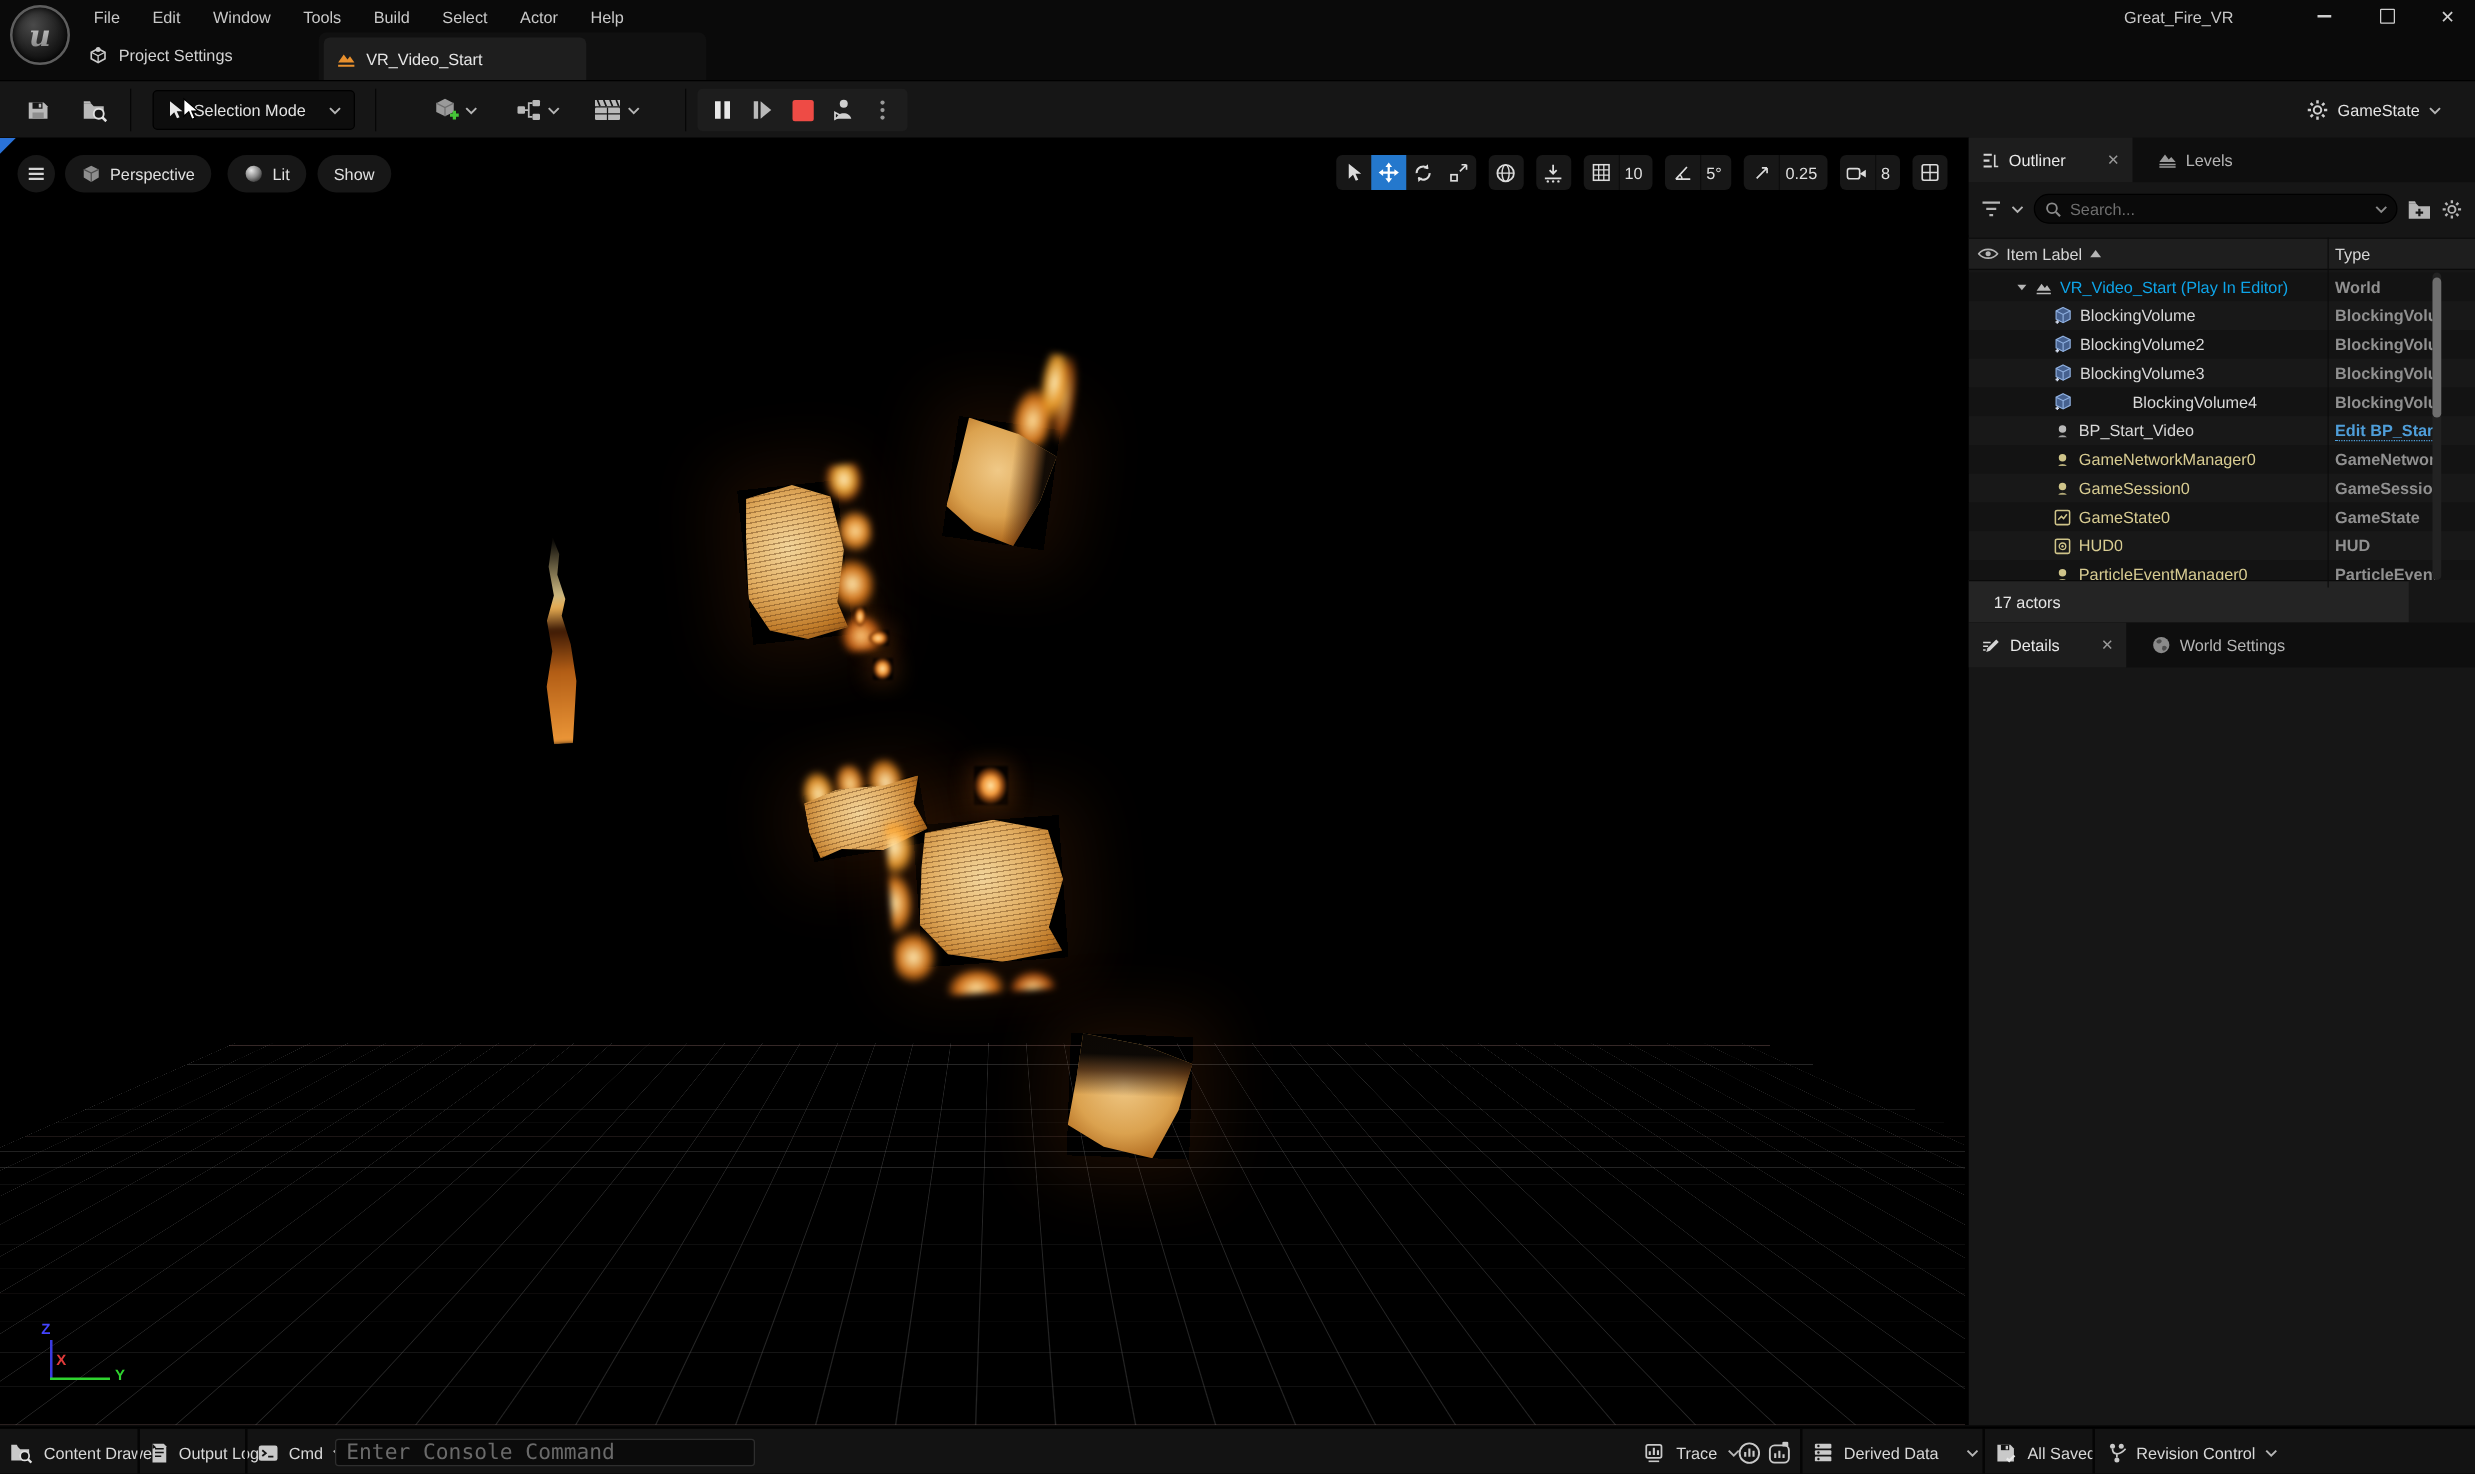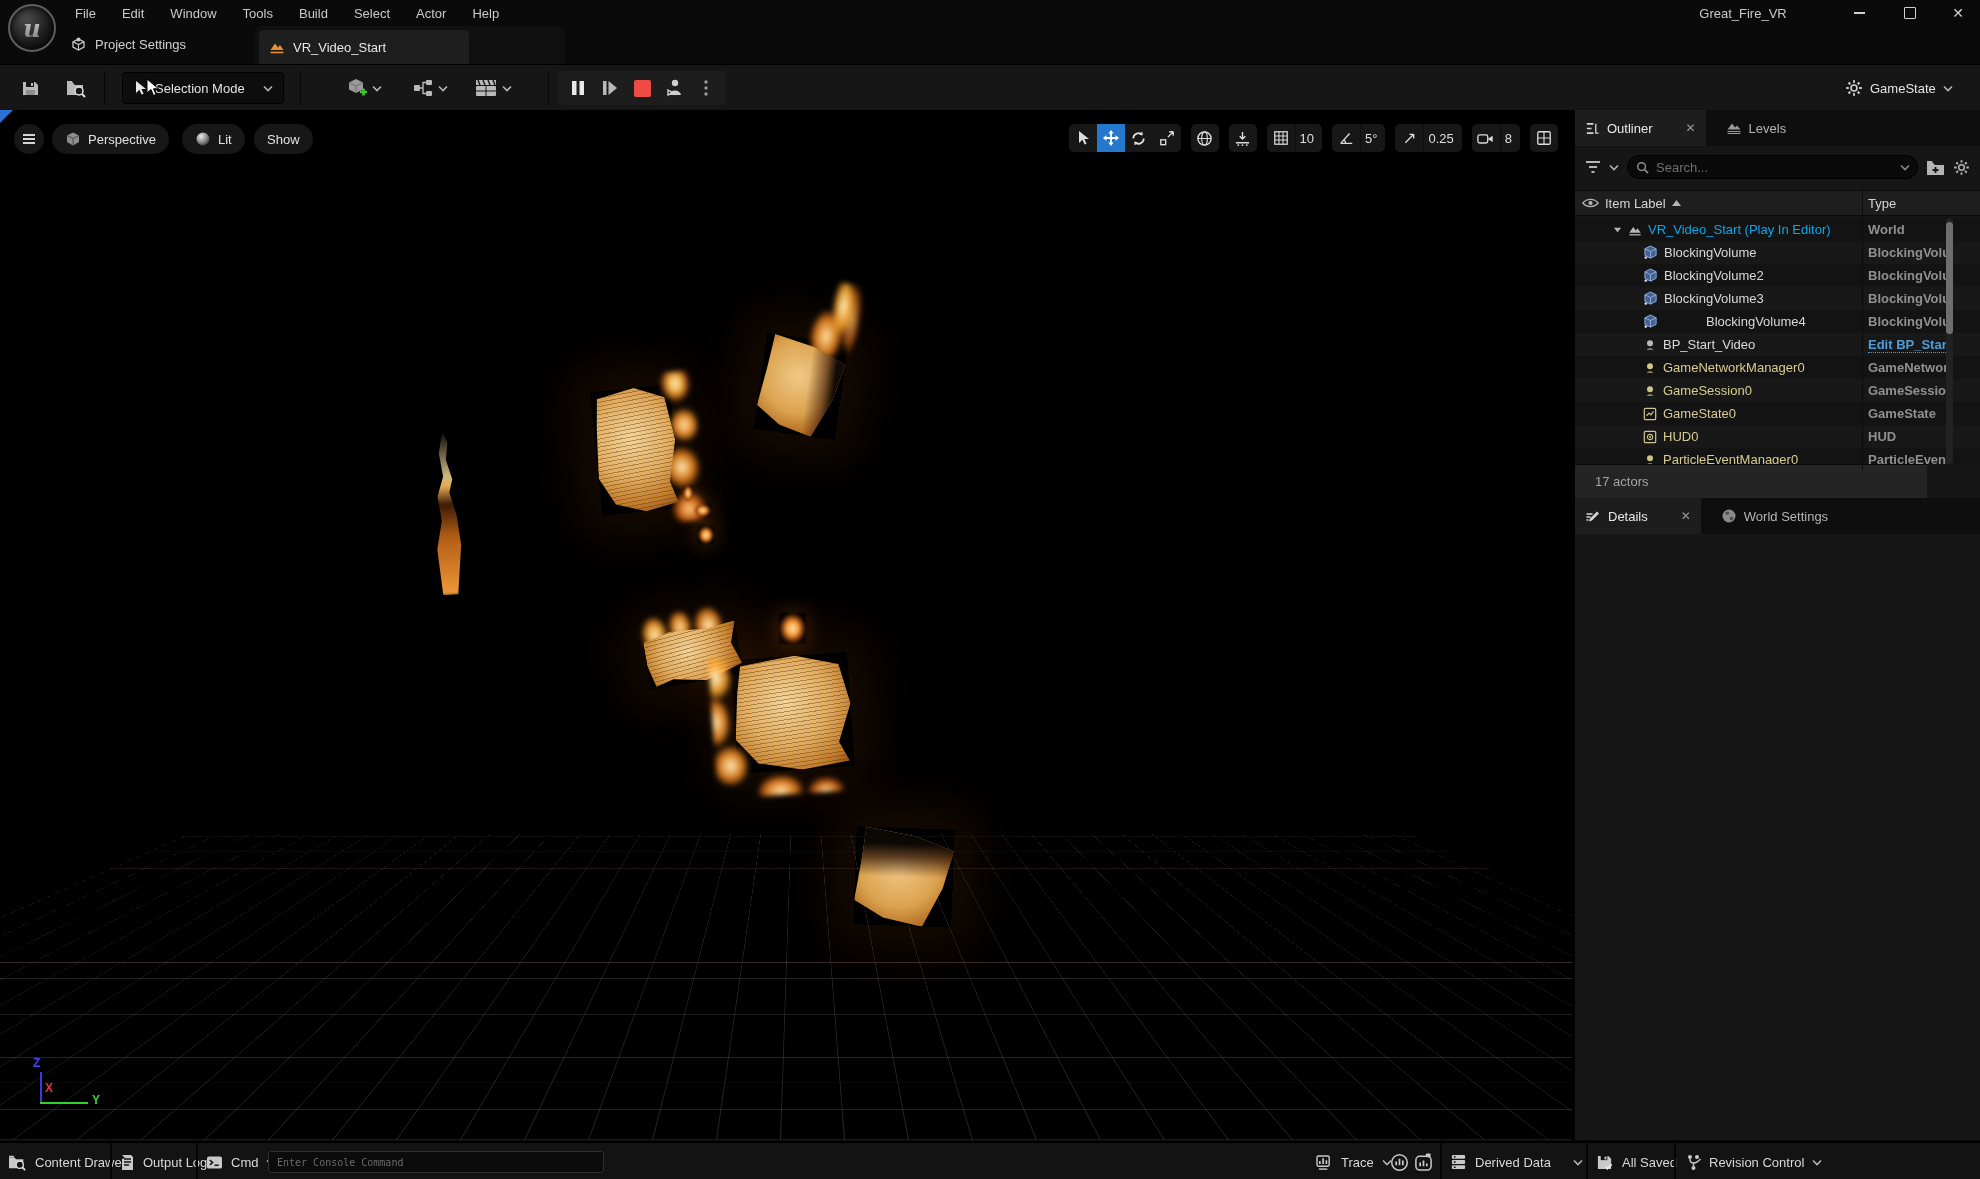--- a/index.html
+++ b/index.html
@@ -136,32 +136,32 @@
   .ol-row .tree{display:flex;align-items:center;gap:6px;overflow:hidden;white-space:nowrap;}
   .ol-row .lbl{color:#d9d9d9;white-space:nowrap}
   .ol-row .lbl.dim{color:#0ea5e9}
   .ol-row .lbl.transient{color:#d8cc92}
   .ol-row .typ{position:absolute;left:293px;width:80px;overflow:hidden;white-space:nowrap;color:#909090;font-weight:bold;}
   .ol-row .typ.link{color:#4f9ed9;border-bottom:1px dotted #4f9ed9;width:auto;max-width:80px}
   .icon-gray{color:#b9b9b9}.icon-yellow{color:#cfc489}
   #ol-scroll{position:absolute;left:371px;top:108px;width:7px;height:246px;background:#222;border-radius:4px;}
   #ol-thumb{position:absolute;left:371px;top:112px;width:7px;height:112px;background:#6e6e6e;border-radius:4px;}
   #ol-footer{position:absolute;left:0;top:354px;width:352px;height:34px;background:#242424;display:flex;align-items:center;
-             padding-left:20px;box-sizing:border-box;color:#a3a3a3;border-top:1px solid #0a0a0a;}
+             padding-left:20px;box-sizing:border-box;color:#e5e5e5;border-top:1px solid #0a0a0a;}
   #dtabs{top:388px;}
   #details-body{position:absolute;left:0;top:424px;width:405px;height:606px;background:#161616;
                 display:flex;justify-content:center;padding-top:40px;box-sizing:border-box;}
   #details-empty{font-style:italic;color:#8a8a8a;}
 
   
   #statusbar{position:absolute;left:0;top:1141px;width:100%;height:38px;background:#131313;border-top:2px solid #000;}
   .sb-item{position:absolute;top:0;height:38px;display:flex;align-items:center;gap:8px;color:#d8d8d8;}
   .sb-sep{position:absolute;top:0;width:2px;height:38px;background:#050505;}
   #console-input{position:absolute;left:268px;top:8px;width:318px;height:20px;background:#0b0b0b;border:1px solid #2e2e2e;border-radius:3px;
-     color:#bdbdbd;font-family:"DejaVu Sans Mono",monospace;font-size:10px;padding:0 8px;outline:none;}
+     color:#bdbdbd;font-family:"DejaVu Sans Mono",monospace;font-size:17px;padding:0 8px;outline:none;}
   #console-input::placeholder{color:#6a6a6a}
 
   #mouse-cursor{position:absolute;left:145px;top:78px;z-index:50;}
 </style>
 </head>
 <body>
 
 <div id="root">
 
   <div id="titlebar">

